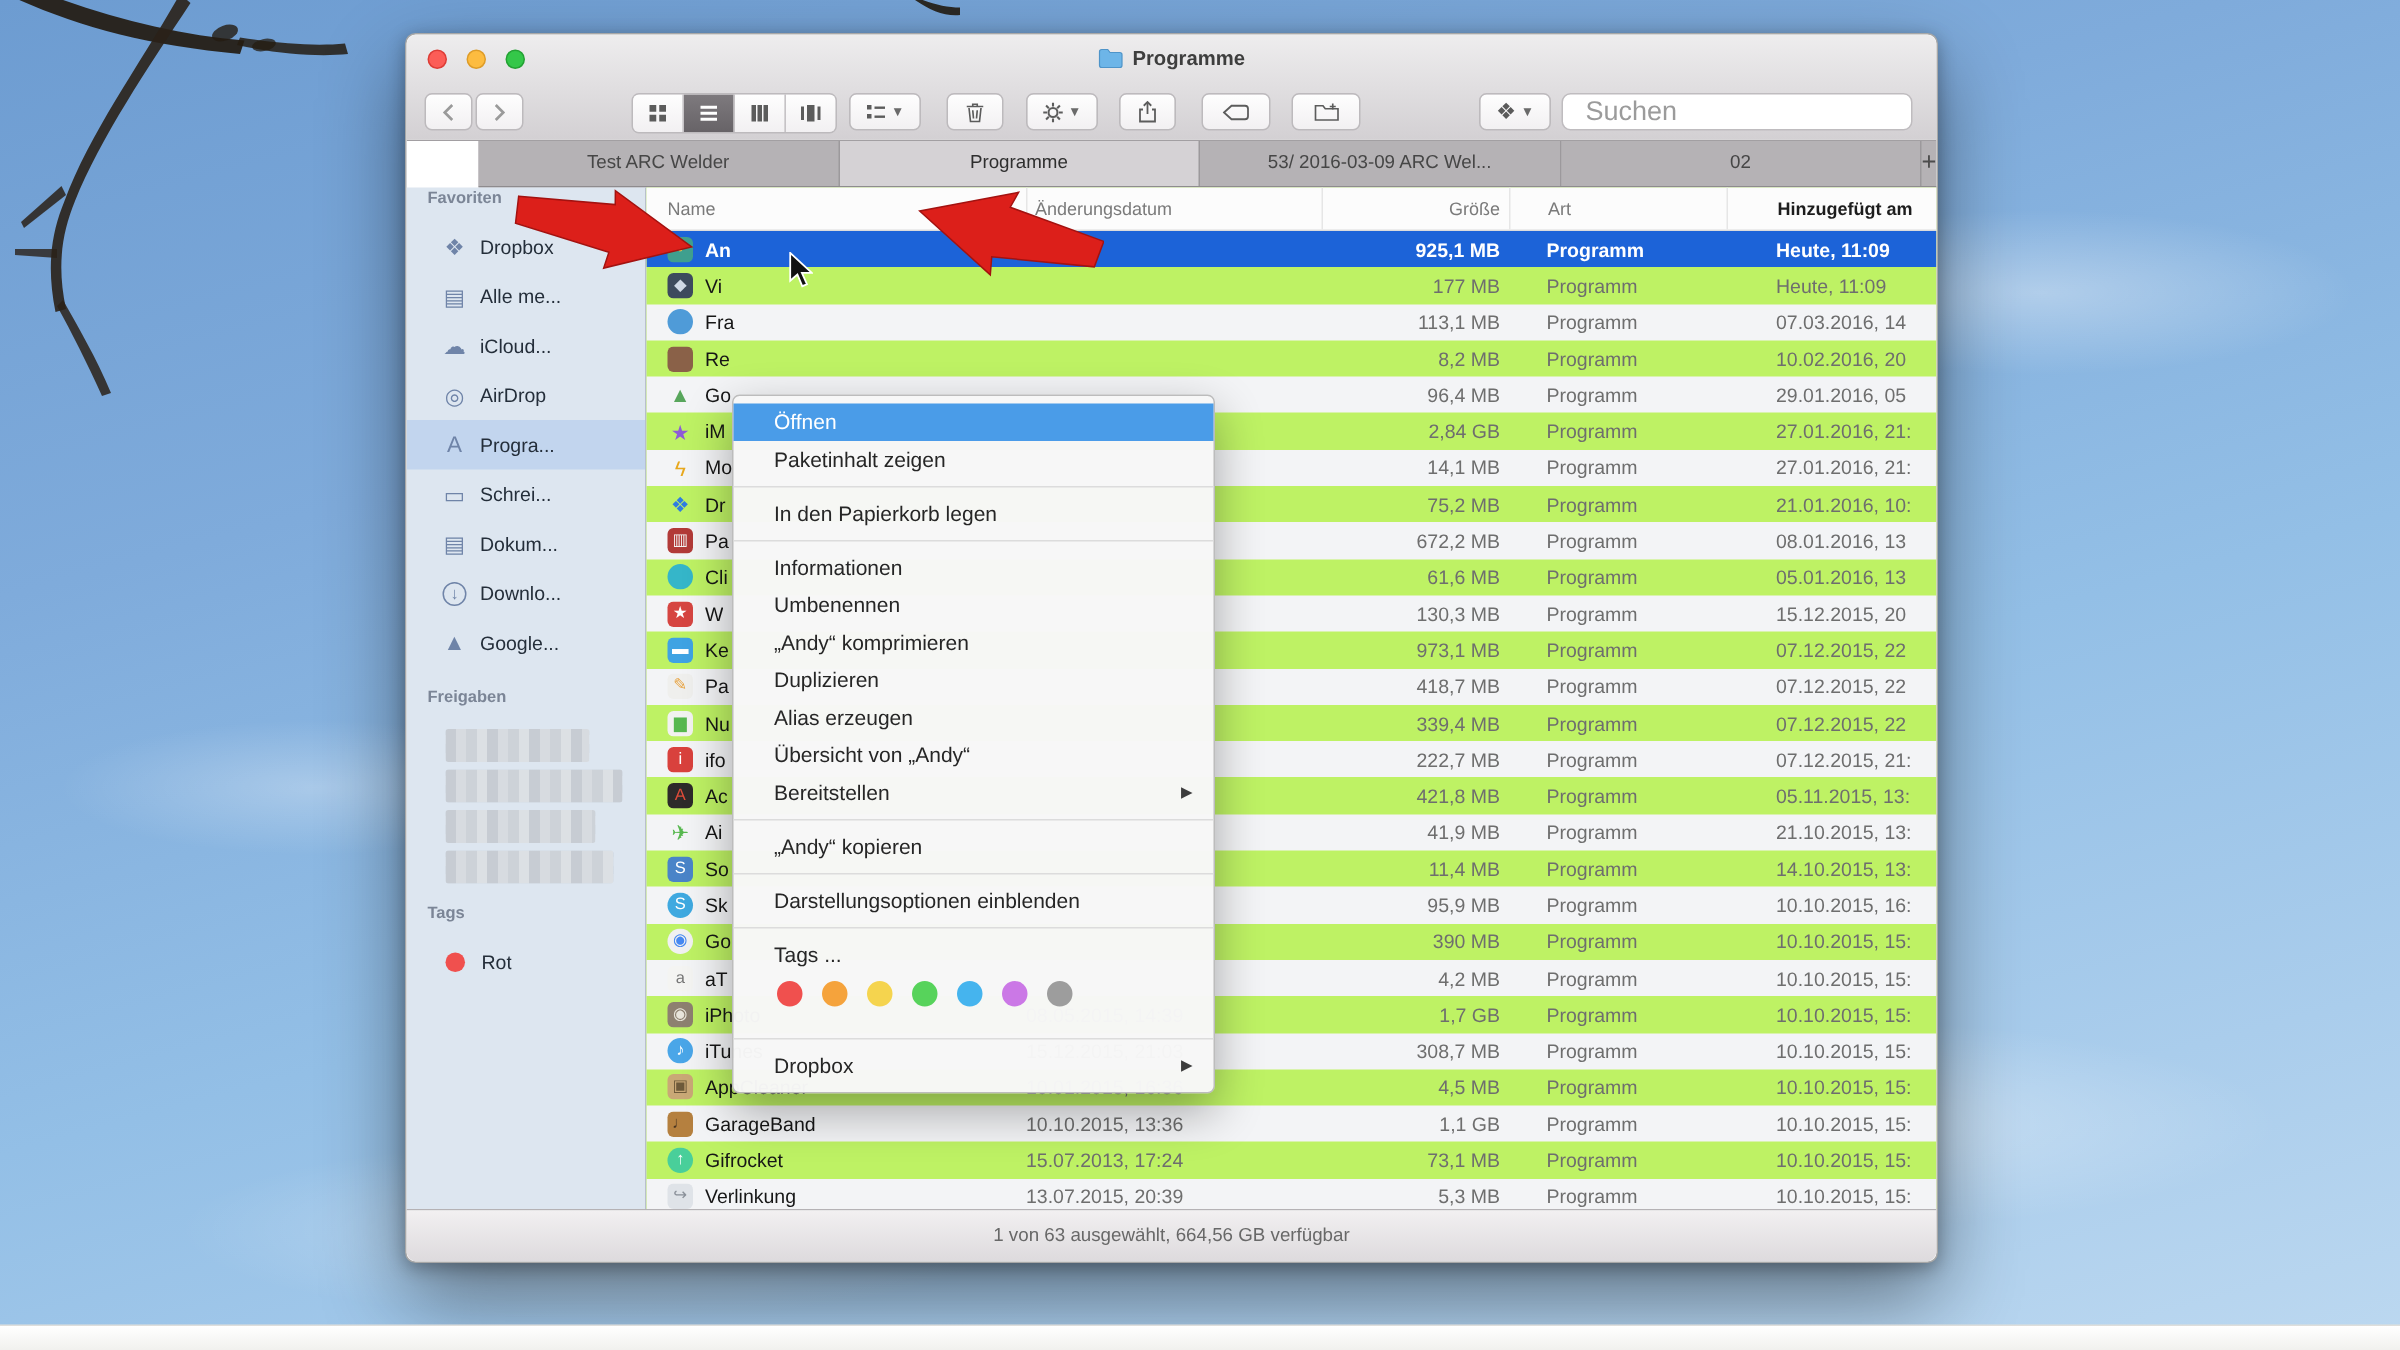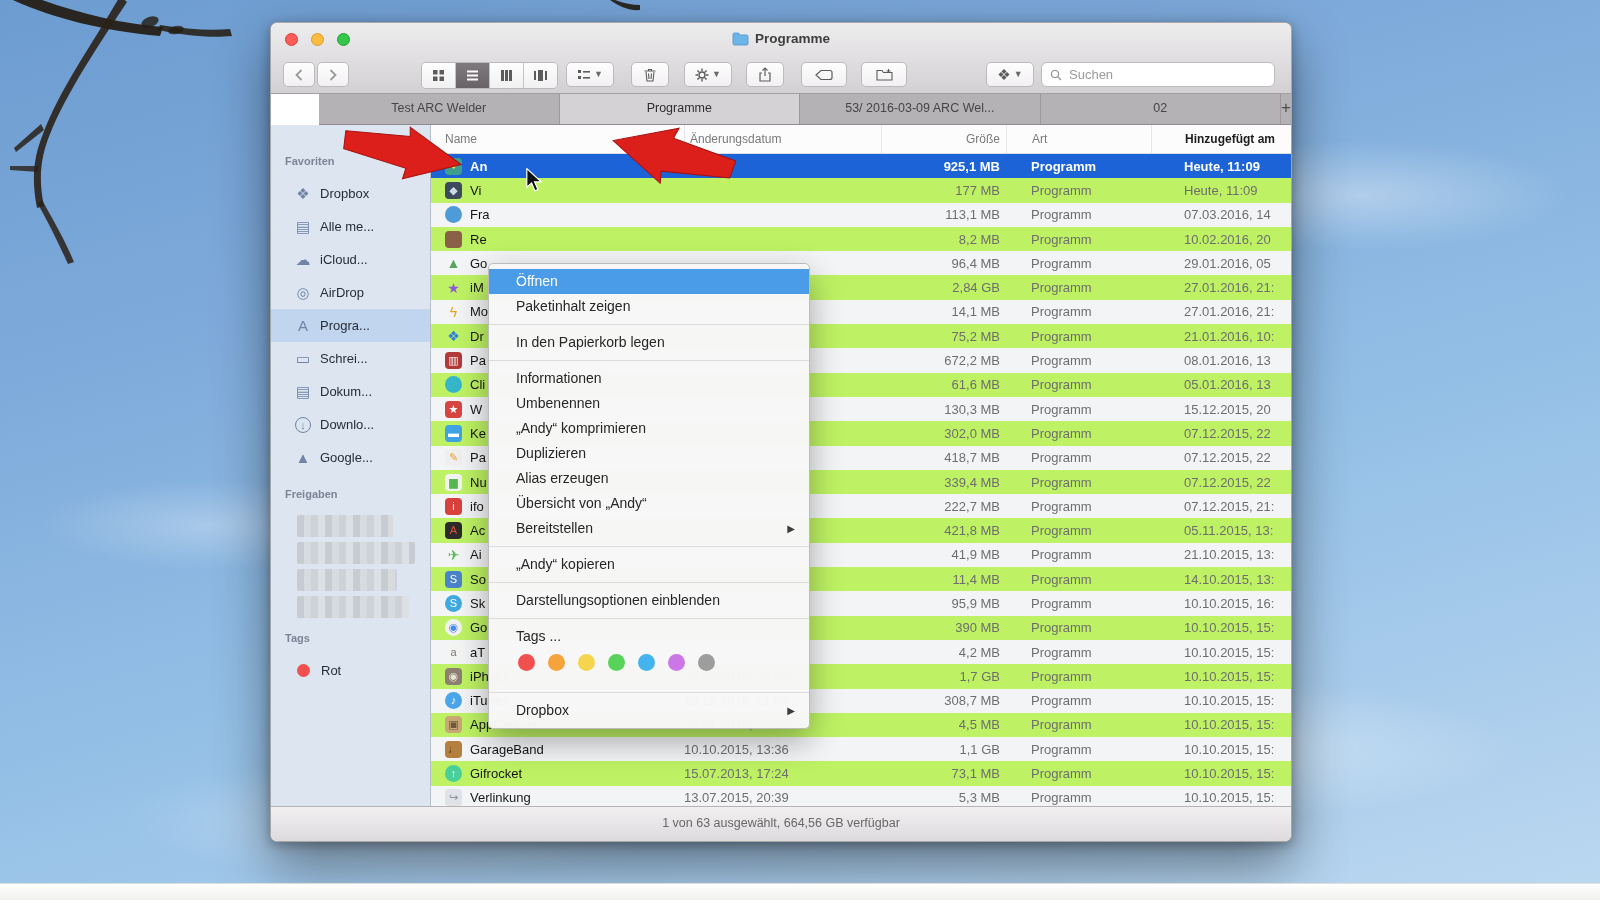--- a/index.html
+++ b/index.html
@@ -35,34 +35,34 @@
     background:linear-gradient(#fefefe,#f2f0f2);border:1px solid #bdbabd;
     display:flex;align-items:center;justify-content:center;gap:3px;color:#5c5c5c;}
   .seg{position:absolute;top:5px;height:25px;display:flex;border:1px solid #bdbabd;border-radius:5px;overflow:hidden;}
   .seg .s{width:33px;height:100%;background:linear-gradient(#fefefe,#f2f0f2);
     display:flex;align-items:center;justify-content:center;border-right:1px solid #c6c3c6;}
   .seg .s:last-child{border-right:none;}
   .seg .s.on{background:linear-gradient(#7e7a7e,#676367);}
   .chev{font-size:9px;color:#6a6a6a;line-height:1;}
   .searchf{position:absolute;top:5px;left:770px;width:234px;height:25px;box-sizing:border-box;
     border:1px solid #bfbcbf;border-radius:6px;background:#fff;display:flex;align-items:center;padding:0 8px;gap:5px;}
-  .searchf input{border:none;outline:none;flex:1;font-size:13px;color:#333;background:transparent;
+  .searchf input{border:none;outline:none;flex:1;font-size:18px;color:#333;background:transparent;
     font-family:"Liberation Sans",sans-serif;}
   .searchf input::placeholder{color:#9b9b9b;}
   
   .tab-bar{height:30px;flex:0 0 30px;display:flex;background:#b5b2b5;border-bottom:1px solid #8e8b8e;margin-left:48px;}
   .tab{width:245px;box-sizing:border-box;border-right:1px solid #9c999c;text-align:center;
     line-height:29px;font-size:12.5px;color:#464646;background:#b5b2b5;overflow:hidden;white-space:nowrap;}
   .tab.active{background:#d5d2d5;color:#2e2e2e;}
   .newtab{flex:1;text-align:center;line-height:28px;font-size:17px;color:#4c4c4c;}
   
   .content{flex:1;display:flex;min-height:0;position:relative;}
   
   .sidebar{width:160px;flex:0 0 160px;background:#dde6f0;border-right:1px solid #b7bfca;
-    padding-top:30px;box-sizing:border-box;overflow:hidden;font-size:13px;}
+    padding-top:1px;box-sizing:border-box;overflow:hidden;font-size:13px;}
   .sec-title{font-size:11px;font-weight:700;color:#7b8596;padding:0 0 4px 14px;height:18px;}
   .section{margin-bottom:14px;}
   .sb-item{height:33px;display:flex;align-items:center;gap:7px;padding-left:22px;color:#242e3a;white-space:nowrap;}
   .sb-item.sel{background:#c2d5ee;}
   .sb-ic{width:20px;text-align:center;color:#6f84a8;font-size:15px;flex:0 0 20px;}
   .sb-ic.circ{width:16px;height:16px;flex:0 0 16px;border:1.5px solid #6f84a8;border-radius:50%;
     font-size:11px;line-height:15px;font-weight:700;margin:0 2px;box-sizing:border-box;}
   .sb-ic.disk{width:16px;height:11px;flex:0 0 16px;border:1.5px solid #6f84a8;border-radius:3px;
     box-sizing:border-box;margin:0 2px;position:relative;}
   .sb-ic.disk::after{content:"";position:absolute;left:3px;right:3px;bottom:1px;height:2px;background:#6f84a8;border-radius:1px;}
@@ -463,21 +463,21 @@
             <div class="c-size">130,3 MB</div>
             <div class="c-kind">Programm</div>
             <div class="c-added">15.12.2015, 20</div>
           </div>
           <div class="frow">
             <div class="c-name">
               <span class="fic rounded" style="background: rgb(63, 163, 227); color: rgb(255, 255, 255);">▬</span>
               <span class="nm">Ke</span>
             </div>
             <div class="c-mod"></div>
-            <div class="c-size">302,0 MB</div>
+            <div class="c-size">973,1 MB</div>
             <div class="c-kind">Programm</div>
             <div class="c-added">07.12.2015, 22</div>
           </div>
           <div class="frow">
             <div class="c-name">
               <span class="fic rounded" style="background: rgb(239, 239, 237); color: rgb(232, 161, 60);">✎</span>
               <span class="nm">Pa</span>
             </div>
             <div class="c-mod"></div>
             <div class="c-size">418,7 MB</div>

